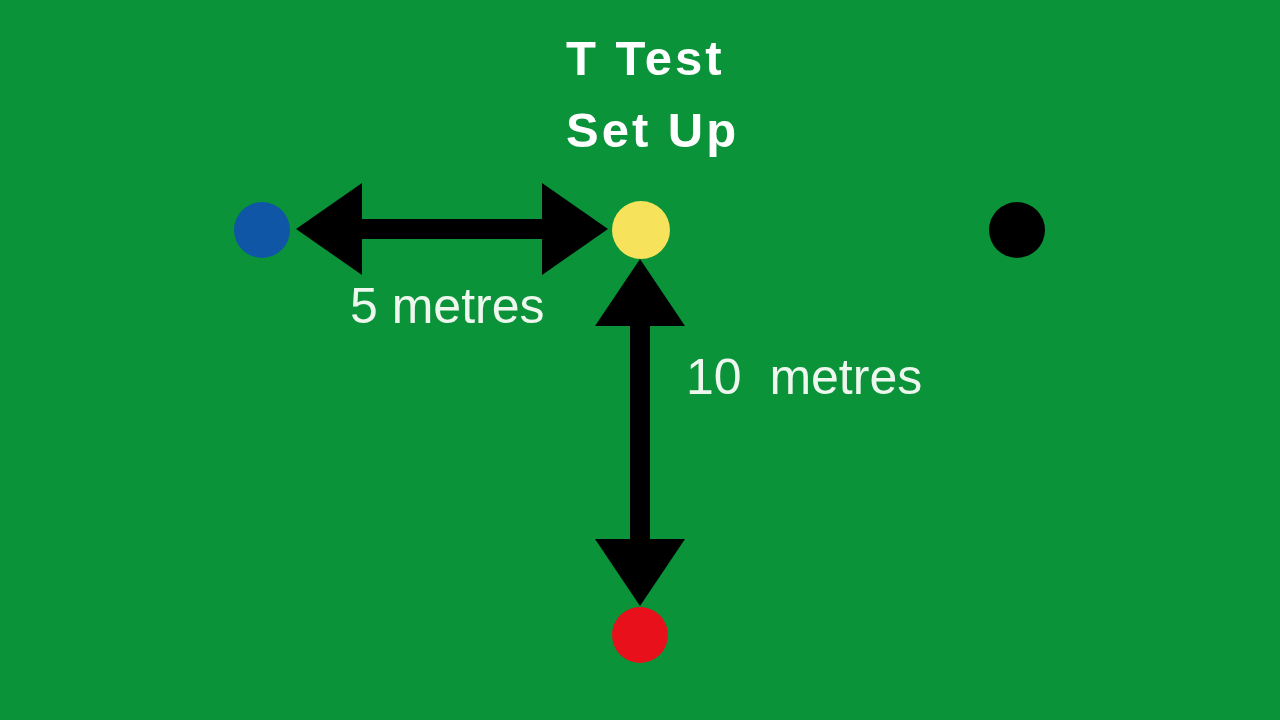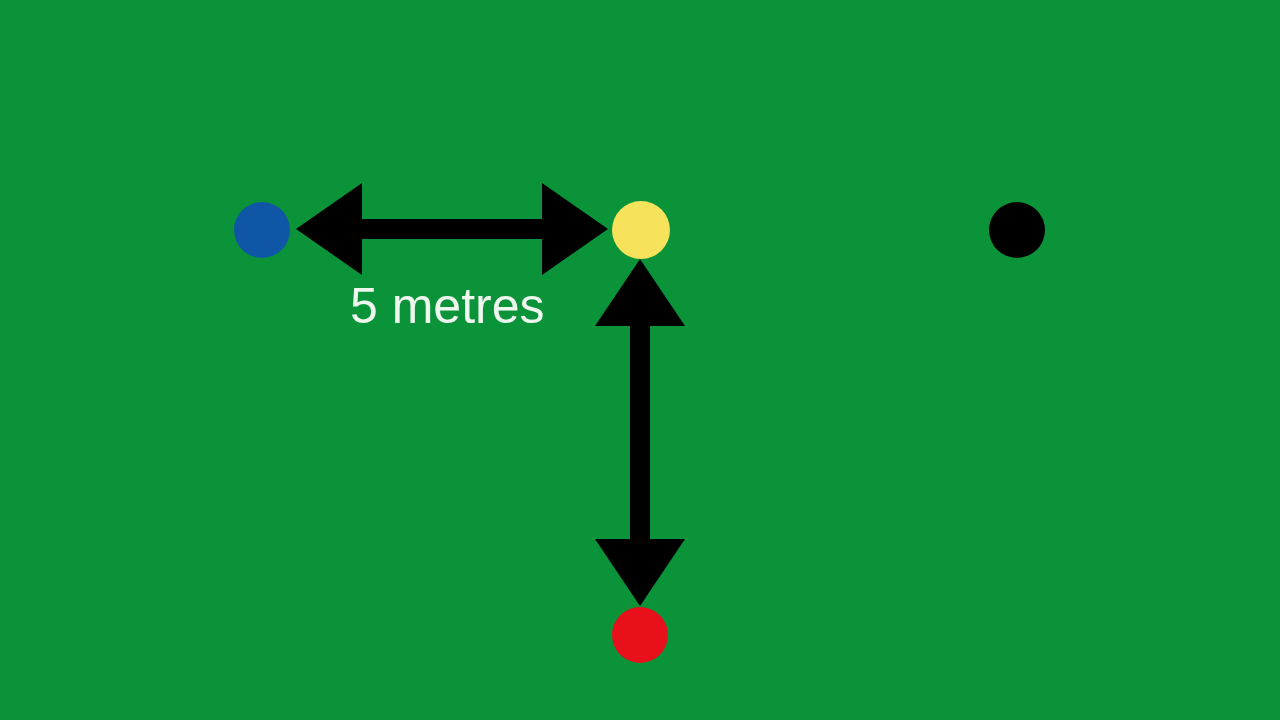--- a/index.html
+++ b/index.html
@@ -59,33 +59,38 @@
     white-space: pre;
   }
   .label-horizontal { left: 350px; top: 281px; }
   .label-vertical   { left: 686px; top: 352px; }
 </style>
 </head>
 <body>
 
 <div class="stage" style="background-color: rgb(10, 147, 57);">
 
+  <div class="title">
+    <div>T Test</div>
+    <div>Set Up</div>
+  </div>
 
   <div class="cone cone-blue" style="background-color: rgb(16, 86, 167);"></div>
   <div class="cone cone-yellow" style="background-color: rgb(246, 227, 91);"></div>
   <div class="cone cone-black" style="background-color: rgb(0, 0, 0);"></div>
   <div class="cone cone-red" style="background-color: rgb(232, 16, 27);"></div>
 
   <svg class="arrow-h" viewBox="0 0 312 94" xmlns="http://www.w3.org/2000/svg">
     <polygon points="0,47 66,1 66,93" fill="#000000"></polygon>
     <rect x="60" y="37" width="192" height="20" fill="#000000"></rect>
     <polygon points="312,47 246,1 246,93" fill="#000000"></polygon>
   </svg>
 
   <svg class="arrow-v" viewBox="0 0 93 347" xmlns="http://www.w3.org/2000/svg">
     <polygon points="46,0 1,67 91,67" fill="#000000"></polygon>
     <rect x="36" y="62" width="20" height="223" fill="#000000"></rect>
     <polygon points="46,347 1,280 91,280" fill="#000000"></polygon>
   </svg>
 
   <div class="distance-label label-horizontal">5 metres</div>
+  <div class="distance-label label-vertical">10  metres</div>
 
 </div>
 
 </body></html>

